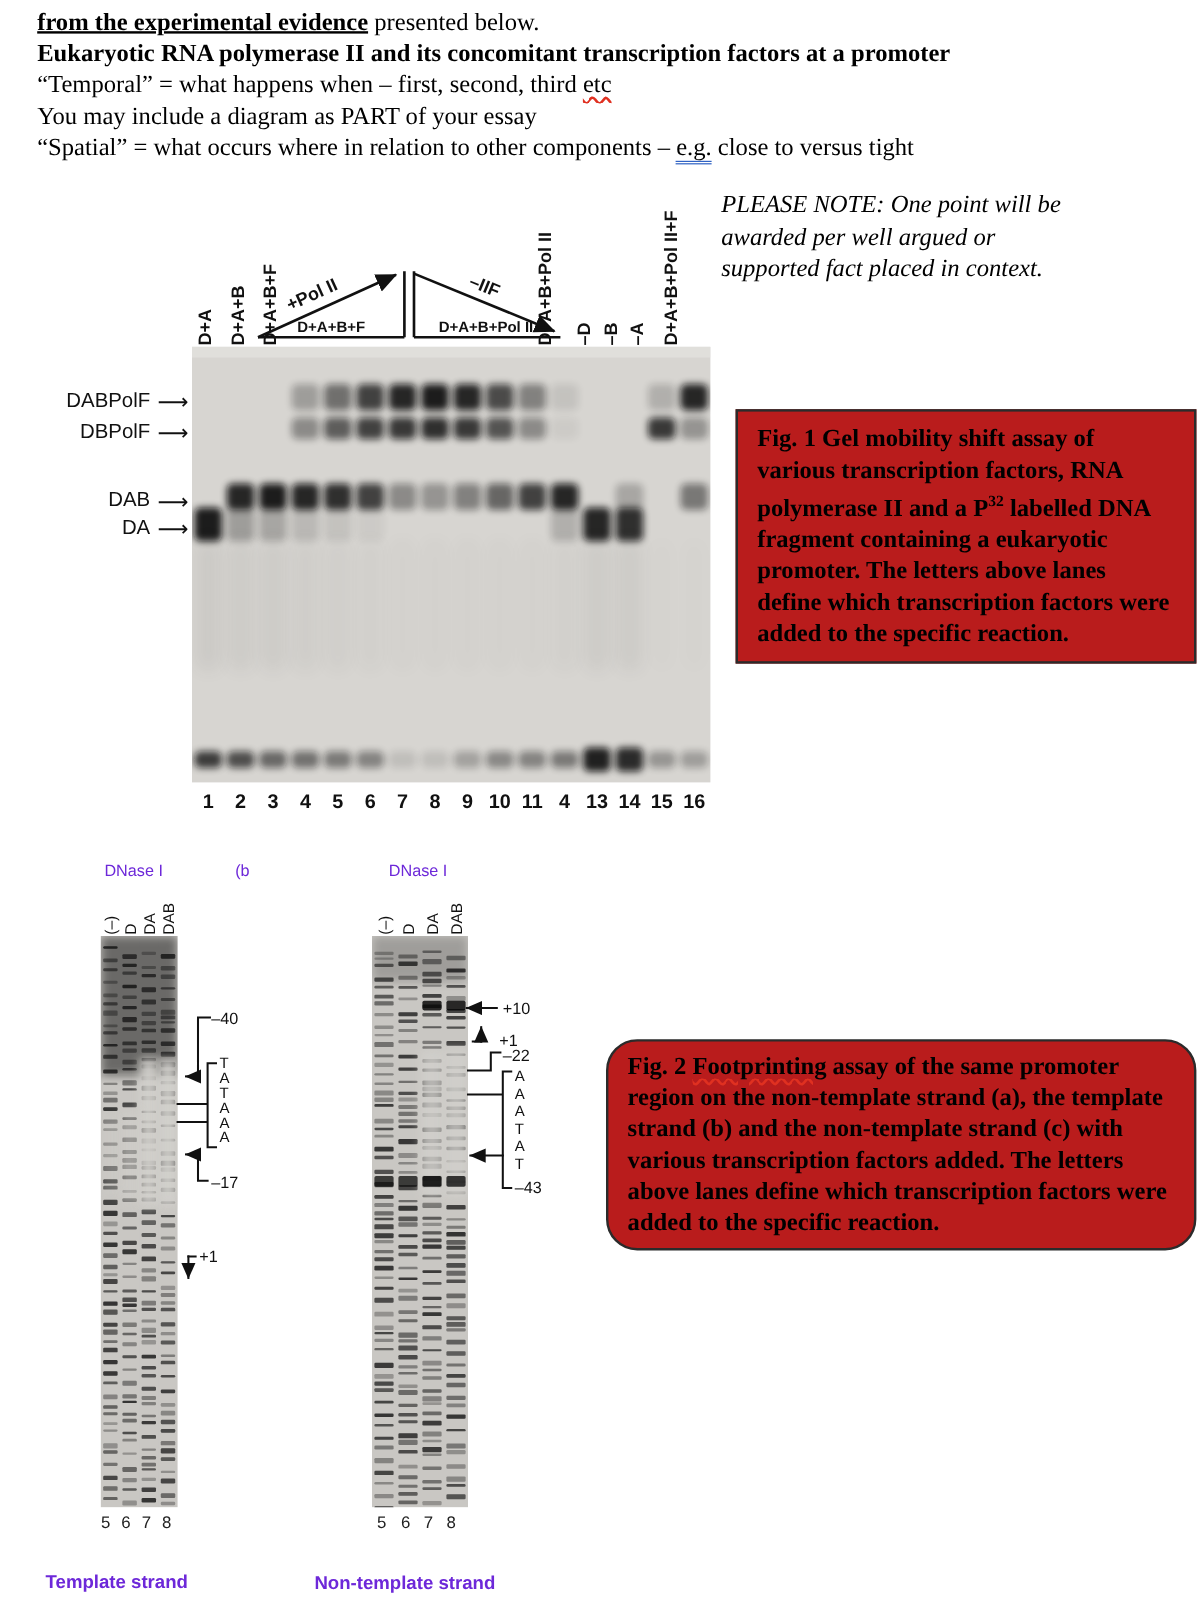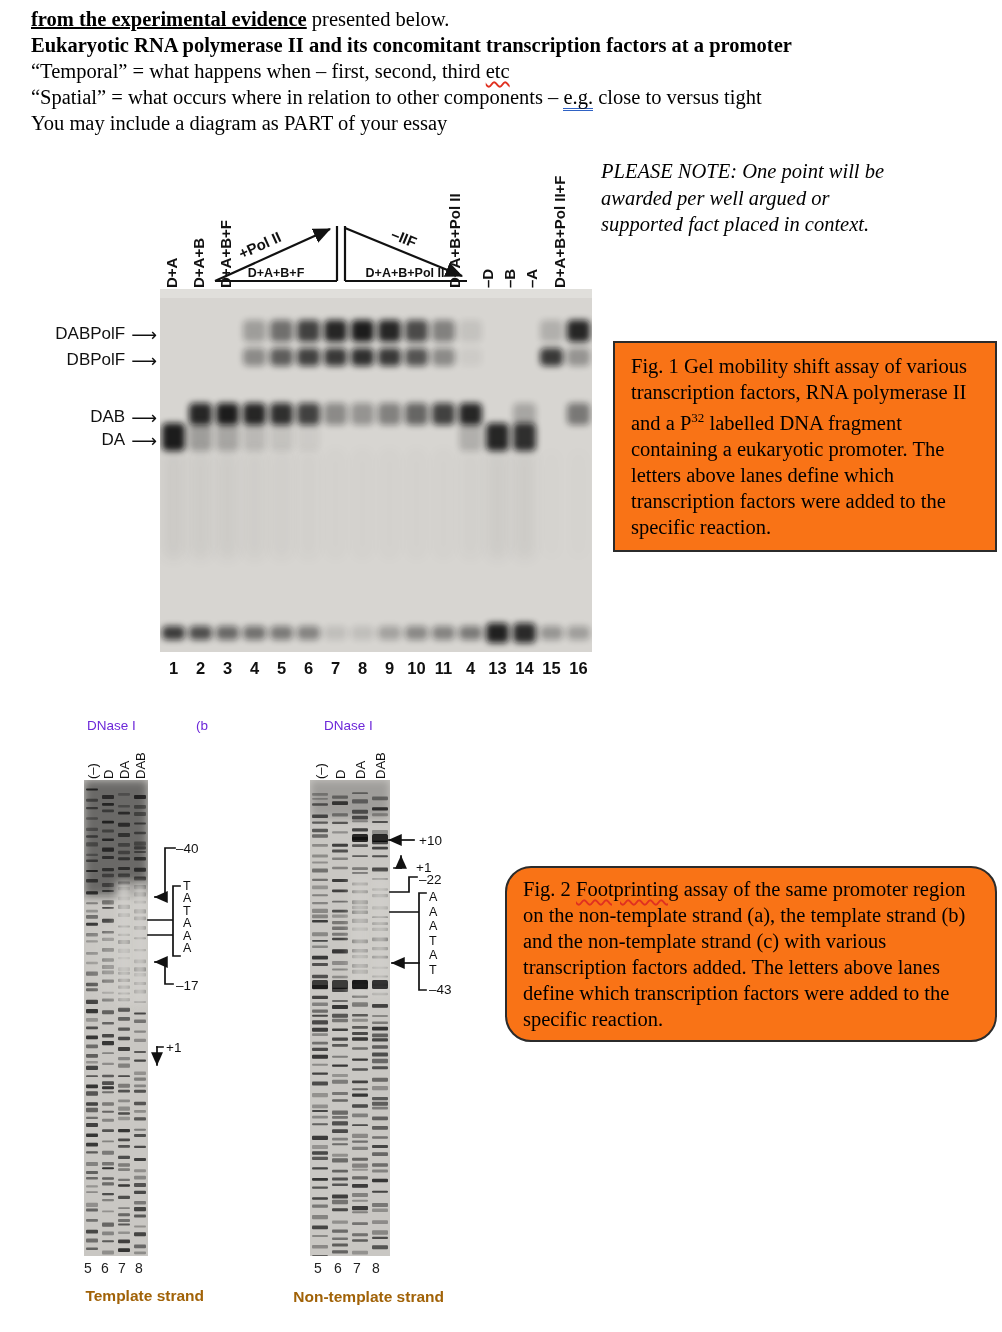--- a/index.html
+++ b/index.html
@@ -29,24 +29,24 @@
   .band-label{position:absolute;left:0;width:157px;height:26px;display:flex;justify-content:flex-end;
               align-items:flex-end;gap:6px;font-family:"Liberation Sans",sans-serif;font-weight:500;
               font-size:17px;color:#111;}
   .band-label .arrow{font-size:18px;line-height:1;margin-top:-2px;}
   .lane-num{position:absolute;width:24px;text-align:center;font-family:"Liberation Sans",sans-serif;
             font-weight:700;font-size:16.5px;color:#111;}
   .fp-num{position:absolute;width:16px;text-align:center;font-family:"Liberation Sans",sans-serif;
           font-weight:500;font-size:14px;color:#222;}
   .small-label{position:absolute;font-family:"Liberation Sans",sans-serif;font-weight:400;
                font-size:13.5px;color:#6d28d9;}
-  .strand-label{position:absolute;text-align:right;font-family:"Liberation Sans",sans-serif;
-                font-weight:700;font-size:15.5px;color:#a16207;}
-  .caption-box{position:absolute;border:2px solid #2b2b2b;background:#f97316;font-size:20.5px;
-               line-height:26px;padding:10px 16px;}
+  .strand-label{position:absolute;text-align:left;font-family:"Liberation Sans",sans-serif;
+                font-weight:700;font-size:15.5px;color:#6d28d9;margin-top:23px;}
+  .caption-box{position:absolute;border:2px solid #2b2b2b;background:#b91c1c;font-size:20.5px;
+               line-height:26px;padding:10px 16px;font-weight:bold;}
   .caption-box sup{font-size:13px;}
 </style>
 </head>
 <body>
 
 <div class="page">
 
   <svg width="0" height="0" style="position:absolute">
     <defs>
       <filter id="b1" x="-60%" y="-60%" width="220%" height="220%">
@@ -64,22 +64,22 @@
       <marker id="mA" markerWidth="9" markerHeight="8" refX="7.5" refY="3.5" orient="auto">
         <path d="M0,0 L8,3.5 L0,7 Z" fill="#111"></path>
       </marker>
     </defs>
   </svg>
 
   <div class="prompt">
       <div><span class="bold u">from the experimental evidence</span><span> presented below.</span></div>
       <div><span class="bold">Eukaryotic RNA polymerase II and its concomitant transcription factors at a promoter</span></div>
       <div><span>“Temporal” = what happens when – first, second, third </span><span class="wavy-red">etc</span></div>
+      <div><span>You may include a diagram as PART of your essay</span></div>
       <div><span>“Spatial” = what occurs where in relation to other components – </span><span class="gram-blue">e.g.</span><span> close to versus tight</span></div>
-      <div><span>You may include a diagram as PART of your essay</span></div>
     </div>
 
   <div class="note">PLEASE NOTE: One point will be awarded per well argued or supported fact placed in context.</div>
 
   <svg class="tri-svg" style="left:200px;top:210px" width="280" height="80" viewBox="0 0 280 80">
     <path class="tri-line" d="M15,71 H137 M137,71 V16 M145,16 V71 M145,71 H267"></path>
     <path class="tri-line" d="M15,71 L130,19" marker-end="url(#mA)"></path>
     <path class="tri-line" d="M145,18 L262,66" marker-end="url(#mA)"></path>
   <text x="62" y="40" transform="rotate(-24.5 62 40)" text-anchor="middle" class="tri-diag">+Pol II</text>
       <text x="76" y="67" text-anchor="middle" class="tri-base">D+A+B+F</text>

